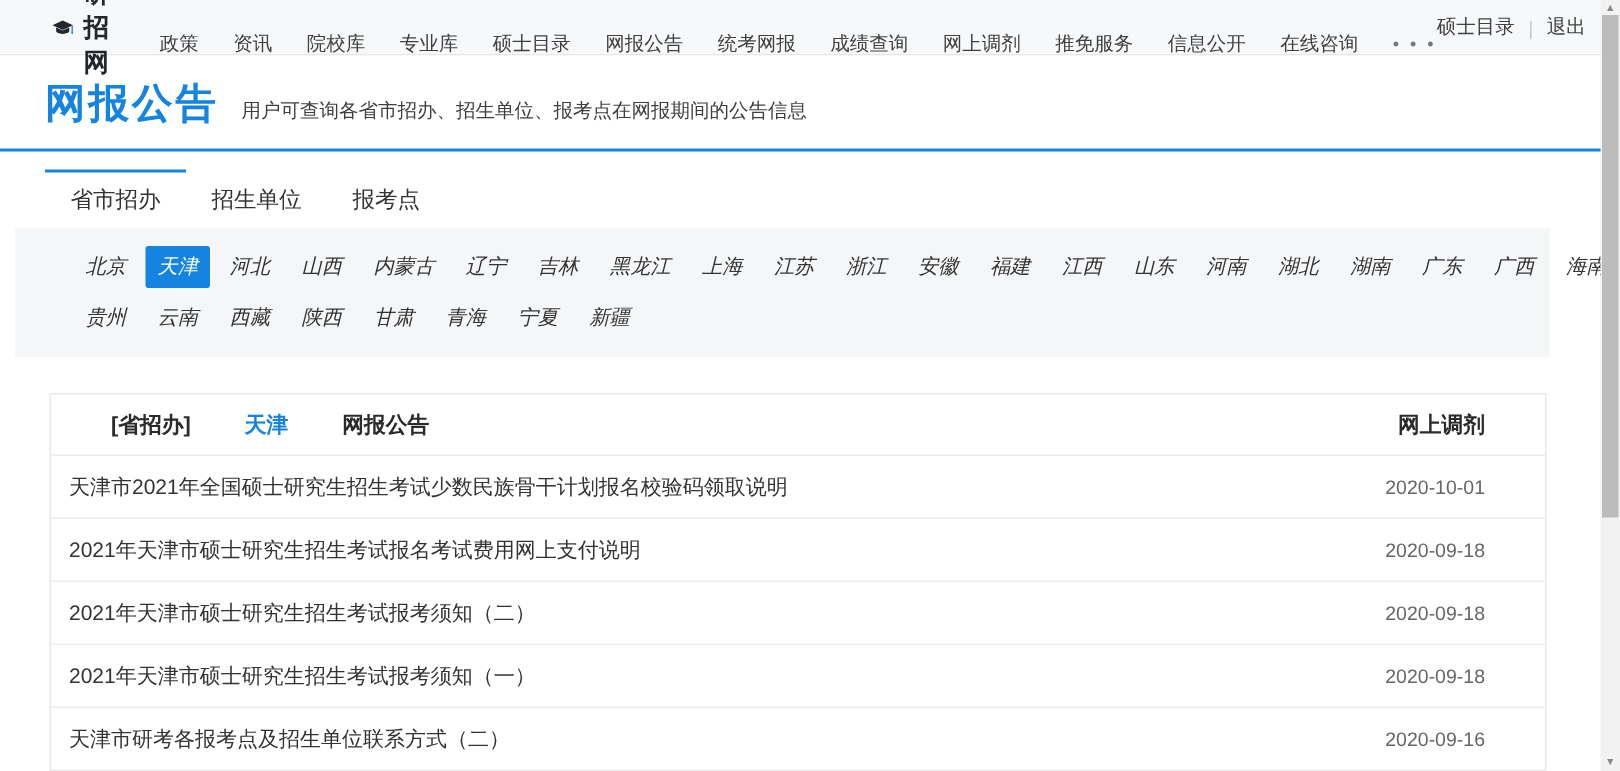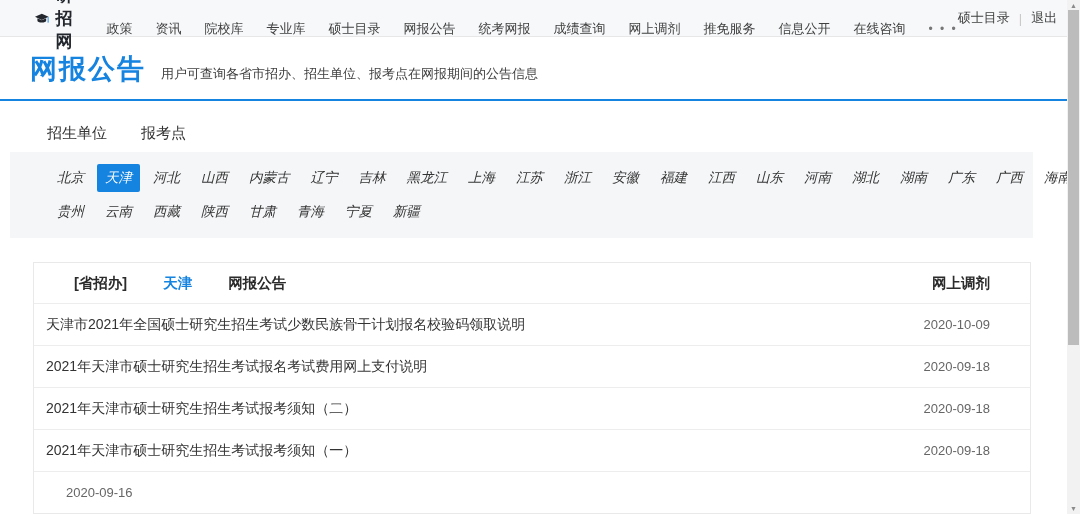--- a/index.html
+++ b/index.html
@@ -88,20 +88,21 @@
     <span>帮助中心</span>
   </div>
 </div>
 
 <div class="page-header">
   <span class="page-title">网报公告</span>
   <span class="page-subtitle">用户可查询各省市招办、招生单位、报考点在网报期间的公告信息</span>
 </div>
 
 <div class="tabs">
+  <div class="tab active">省市招办</div>
   <div class="tab">招生单位</div>
   <div class="tab">报考点</div>
 </div>
 
 <div class="panel">
   <div class="prov-row">
     <span class="prov">北京</span>
     <span class="prov selected">天津</span>
     <span class="prov">河北</span>
     <span class="prov">山西</span>
@@ -140,35 +141,36 @@
   <div class="t-header">
     <div class="left">
       <span>[省招办]</span>
       <span class="region">天津</span>
       <span>网报公告</span>
     </div>
     <div>网上调剂</div>
   </div>
   <div class="t-row">
     <span class="t-title">天津市2021年全国硕士研究生招生考试少数民族骨干计划报名校验码领取说明</span>
-    <span class="t-date">2020-10-09</span>
+    <span class="t-date">2020-10-01</span>
   </div>
   <div class="t-row">
     <span class="t-title">2021年天津市硕士研究生招生考试报名考试费用网上支付说明</span>
     <span class="t-date">2020-09-18</span>
   </div>
   <div class="t-row">
     <span class="t-title">2021年天津市硕士研究生招生考试报考须知（二）</span>
     <span class="t-date">2020-09-18</span>
   </div>
   <div class="t-row">
     <span class="t-title">2021年天津市硕士研究生招生考试报考须知（一）</span>
     <span class="t-date">2020-09-18</span>
   </div>
   <div class="t-row">
+    <span class="t-title">天津市研考各报考点及招生单位联系方式（二）</span>
     <span class="t-date">2020-09-16</span>
   </div>
 </div>
 
 <div class="scrollbar">
   <div class="sb-arrow sb-up">▲</div>
   <div class="sb-thumb"></div>
   <div class="sb-arrow sb-down">▼</div>
 </div>
 

